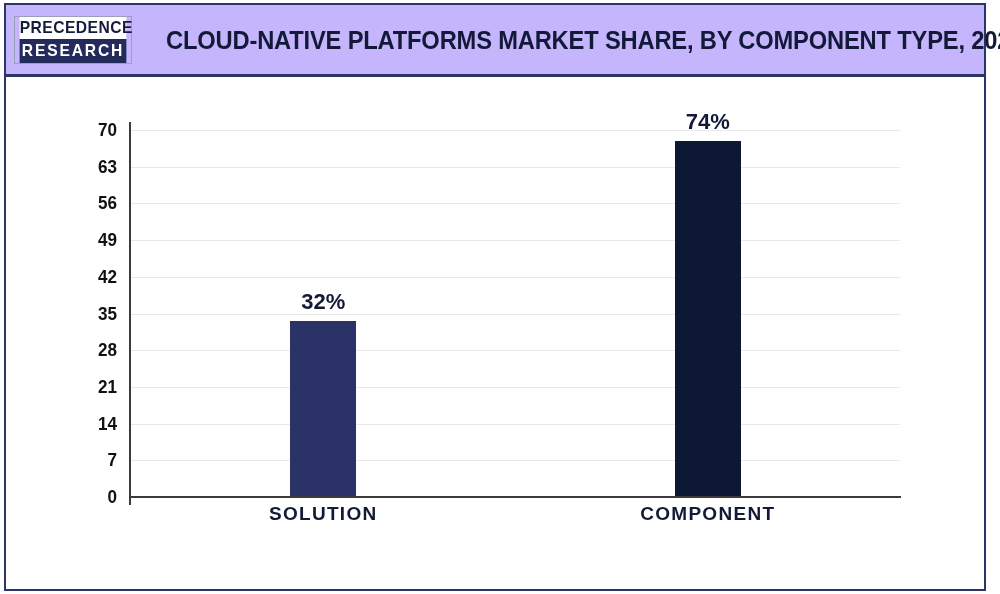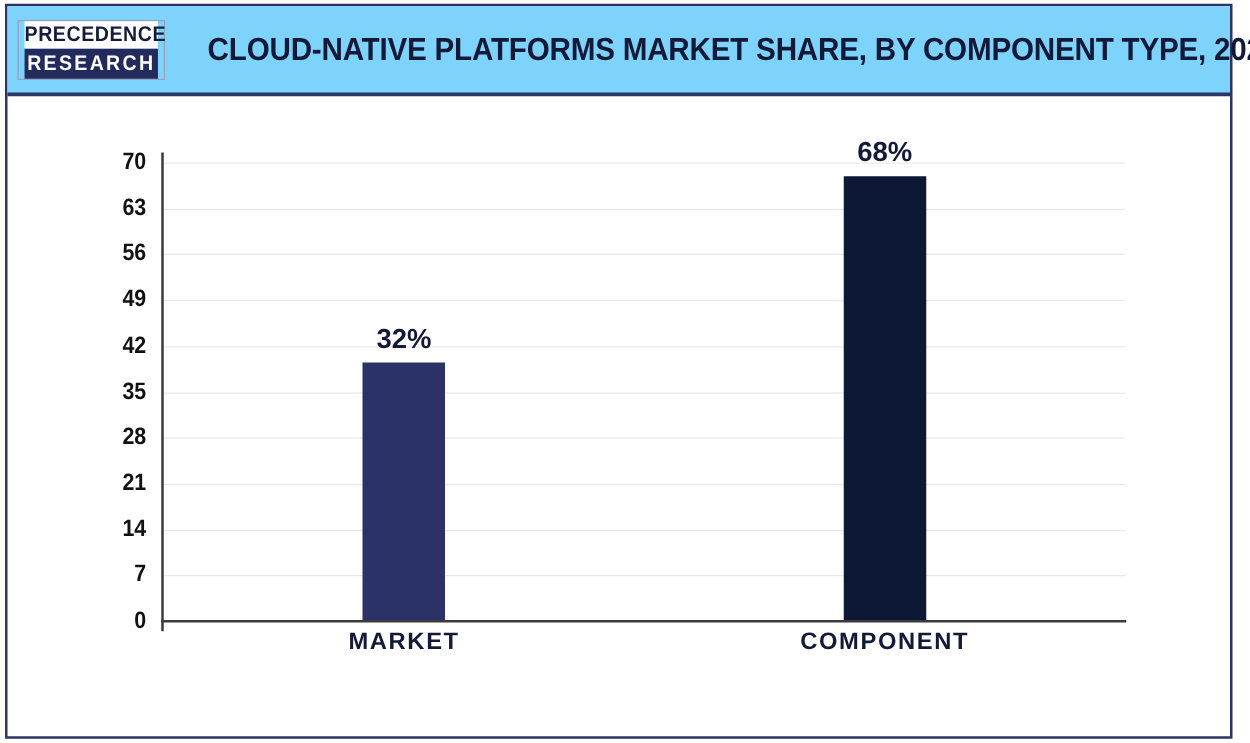--- a/index.html
+++ b/index.html
@@ -34,21 +34,21 @@
 
   
   .header {
     position: absolute;
     left: 6px;
     top: 5px;
     width: 978px;
     height: 70px;
     display: flex;
     align-items: center;
-    background: #7dd3fc;
+    background: #c4b5fd;
     box-sizing: border-box;
   }
   .header-rule {
     position: absolute;
     left: 6px;
     top: 74px;
     width: 978px;
     height: 3px;
     background: #2b3566;
   }
@@ -242,33 +242,33 @@
         <div class="gridline" style="top: 330.3px; background: rgb(233, 233, 233);"></div>
         <div class="gridline" style="top: 293.6px; background: rgb(233, 233, 233);"></div>
         <div class="gridline" style="top: 256.9px; background: rgb(233, 233, 233);"></div>
         <div class="gridline" style="top: 220.2px; background: rgb(233, 233, 233);"></div>
         <div class="gridline" style="top: 183.5px; background: rgb(233, 233, 233);"></div>
         <div class="gridline" style="top: 146.8px; background: rgb(233, 233, 233);"></div>
         <div class="gridline" style="top: 110.1px; background: rgb(233, 233, 233);"></div>
         <div class="gridline" style="top: 73.4px; background: rgb(233, 233, 233);"></div>
         <div class="gridline" style="top: 36.7px; background: rgb(233, 233, 233);"></div>
         <div class="gridline" style="top: 0px; background: rgb(233, 233, 233);"></div>
-        <div class="bar" style="left: 159.25px; width: 66px; height: 207px;">
+        <div class="bar" style="left: 159.25px; width: 66px; height: 176px;">
           <div class="bar-rect" style="background: rgb(43, 50, 104);"></div>
           <div class="bar-label" style="color: rgb(19, 26, 56);">32%</div>
         </div>
         <div class="bar" style="left: 543.75px; width: 66px; height: 356.514px;">
           <div class="bar-rect" style="background: rgb(13, 24, 53);"></div>
-          <div class="bar-label" style="color: rgb(19, 26, 56);">68%</div>
+          <div class="bar-label" style="color: rgb(19, 26, 56);">74%</div>
         </div>
       </div>
 
     <div class="axis-y"></div>
     <div class="axis-x"></div>
 
     <div id="cat-layer">
-        <div class="cat-label" style="left: 323.25px;">MARKET</div>
+        <div class="cat-label" style="left: 323.25px;">SOLUTION</div>
         <div class="cat-label" style="left: 707.75px;">COMPONENT</div>
       </div>
 
   </div>
 
 </div>
 
 </body></html>

